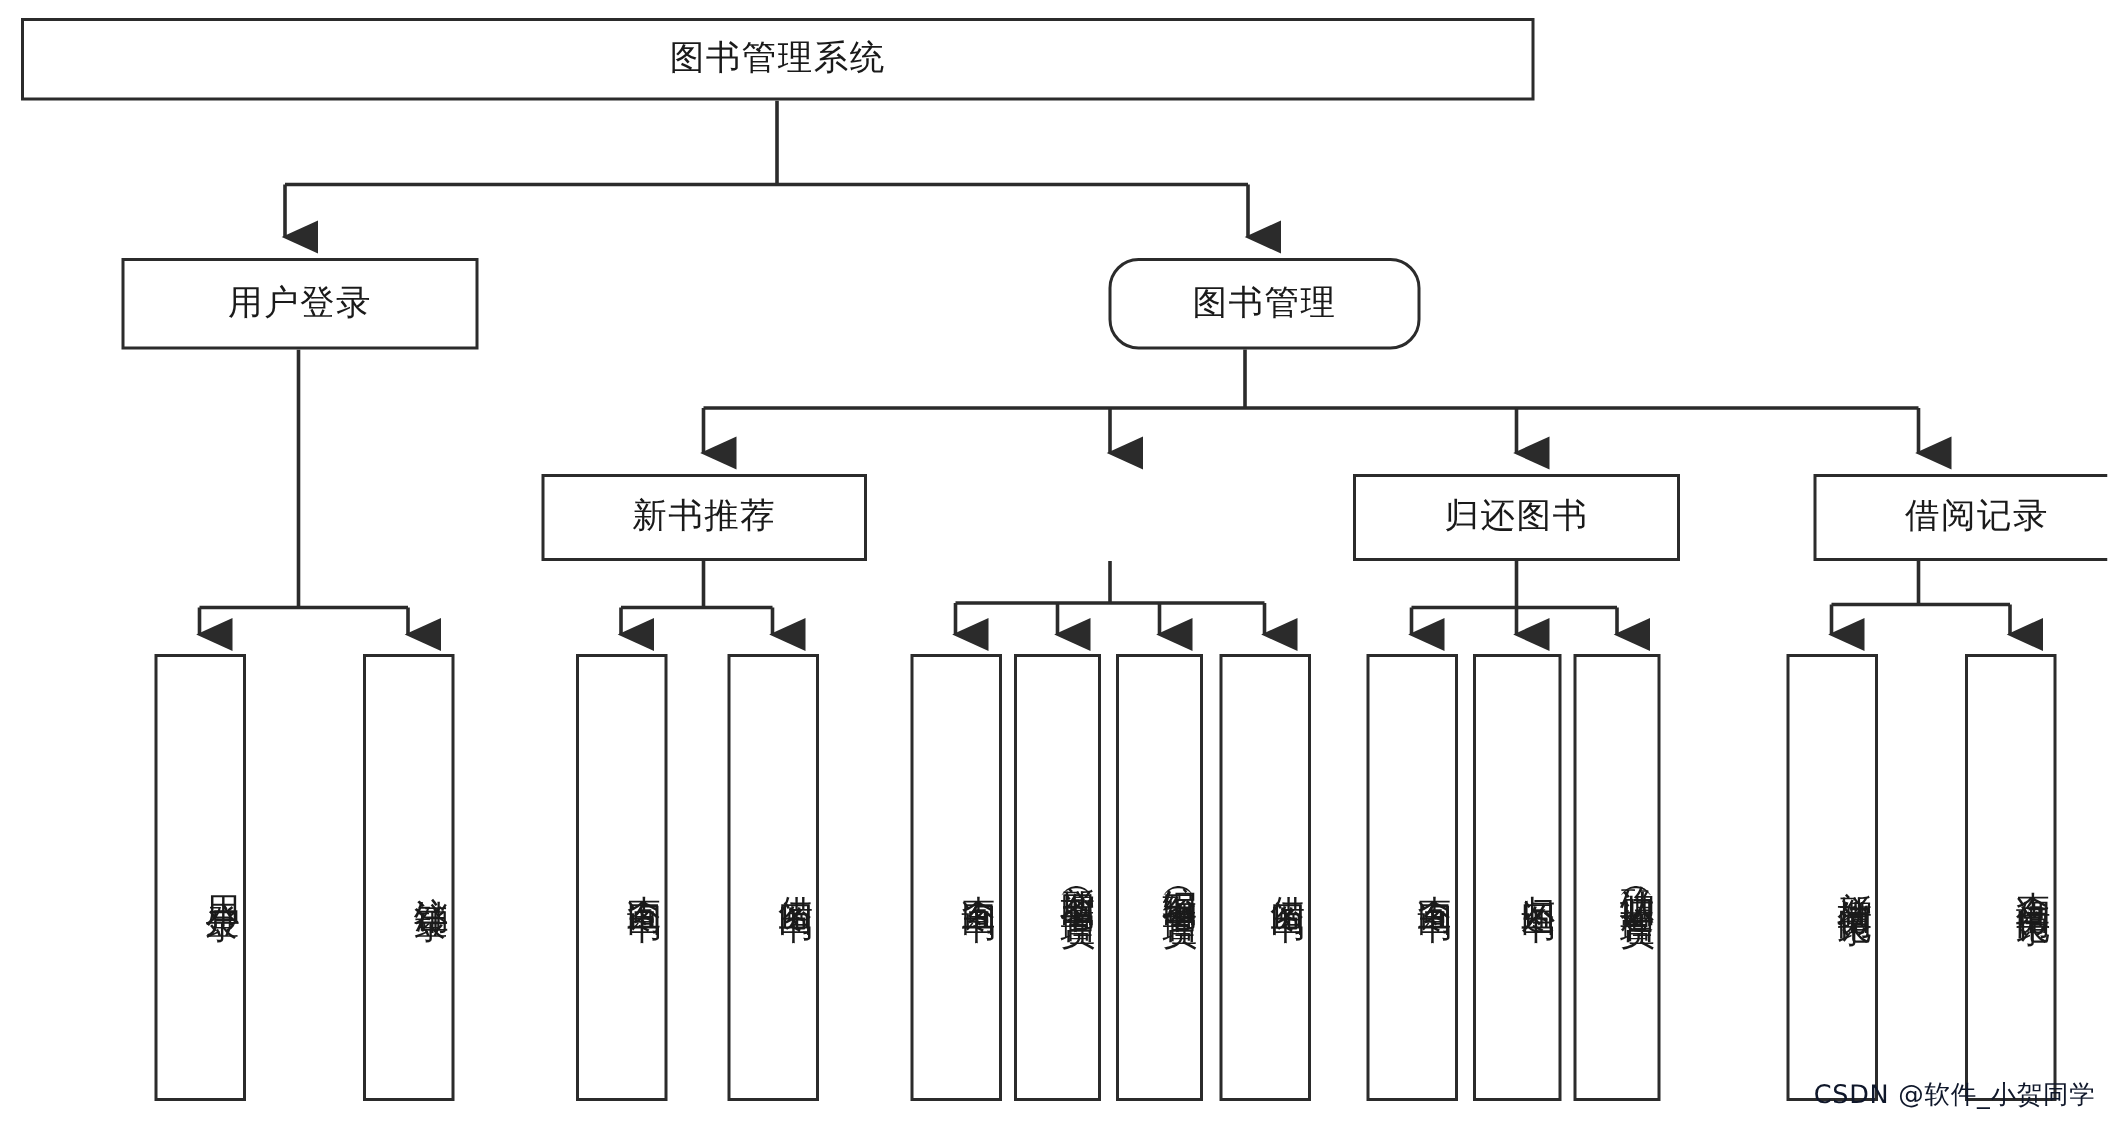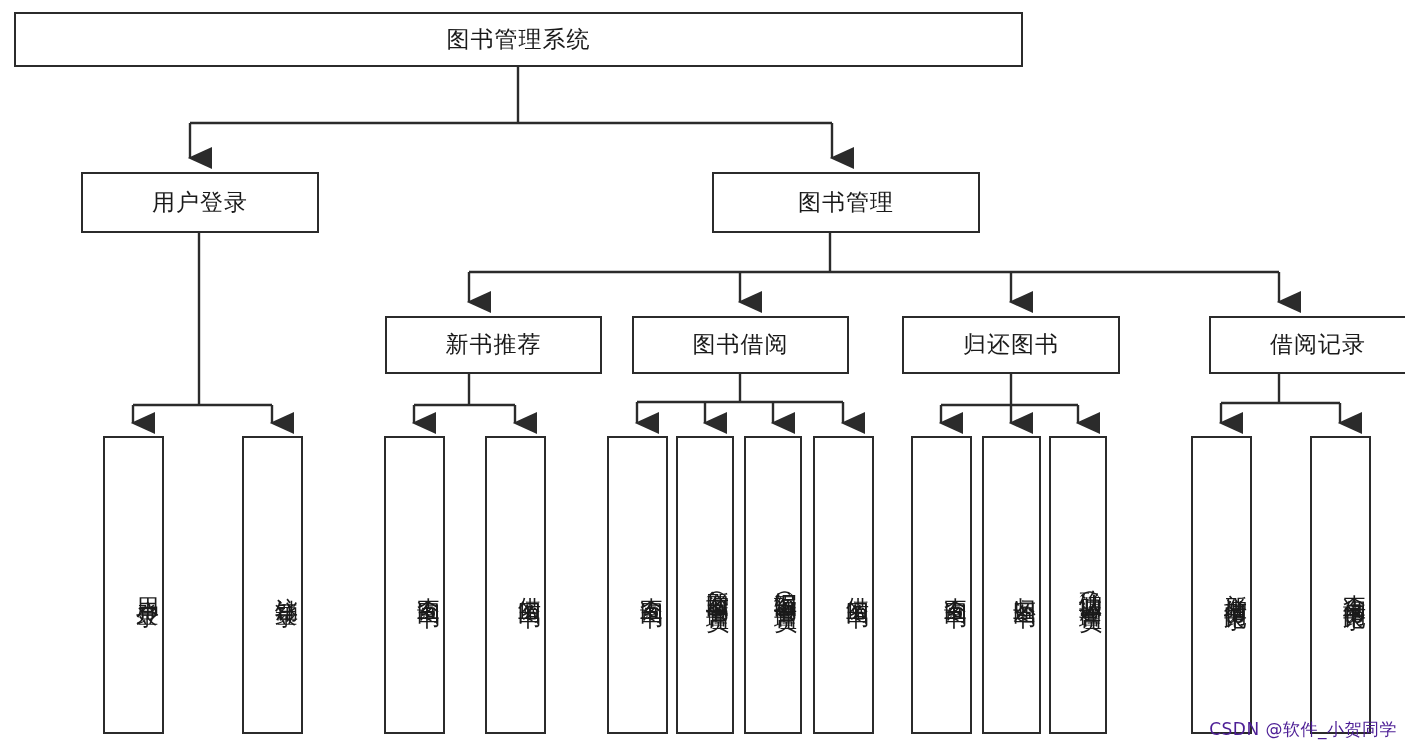--- a/index.html
+++ b/index.html
@@ -55,21 +55,21 @@
     writing-mode: vertical-rl;
     text-orientation: upright;
     display: block;
     text-align: center;
   }
   .watermark {
     position: absolute;
     right: 8px;
     bottom: 6px;
     font-size: 17px;
-    color: #4c1d95;
+    color: #0f172a;
     letter-spacing: 0.5px;
     white-space: nowrap;
   }
 </style>
 </head>
 <body>
 
 <div id="canvas">
 
   <svg class="wires" viewBox="0 0 1405 747">
@@ -122,29 +122,26 @@
     </g>
   </svg>
 
   <div class="node horiz" style="left:14px; top:12px; width:1009px; height:55px;">
     <span>图书管理系统</span>
   </div>
 
   <div class="node horiz" style="left:81px; top:172px; width:238px; height:61px;">
     <span>用户登录</span>
   </div>
-  <div class="node horiz" style="left:712px; top:172px; width:268px; height:61px;">
+  <div class="node horiz" style="left:739px; top:172px; width:208px; height:61px;border-radius:20px;">
     <span>图书管理</span>
   </div>
 
-  <div class="node horiz" style="left:361px; top:316px; width:217px; height:58px;margin-left:24px;">
+  <div class="node horiz" style="left:361px; top:316px; width:217px; height:58px;">
     <span>新书推荐</span>
-  </div>
-  <div class="node horiz" style="left:632px; top:316px; width:217px; height:58px;">
-    <span>图书借阅</span>
   </div>
   <div class="node horiz" style="left:902px; top:316px; width:218px; height:58px;">
     <span>归还图书</span>
   </div>
   <div class="node horiz" style="left:1170px; top:316px; width:218px; height:58px;margin-left:39px;">
     <span>借阅记录</span>
   </div>
 
   <div class="node vert" style="left:103px; top:436px; width:61px; height:298px;">
     <span class="vlabel">用户登录</span>

